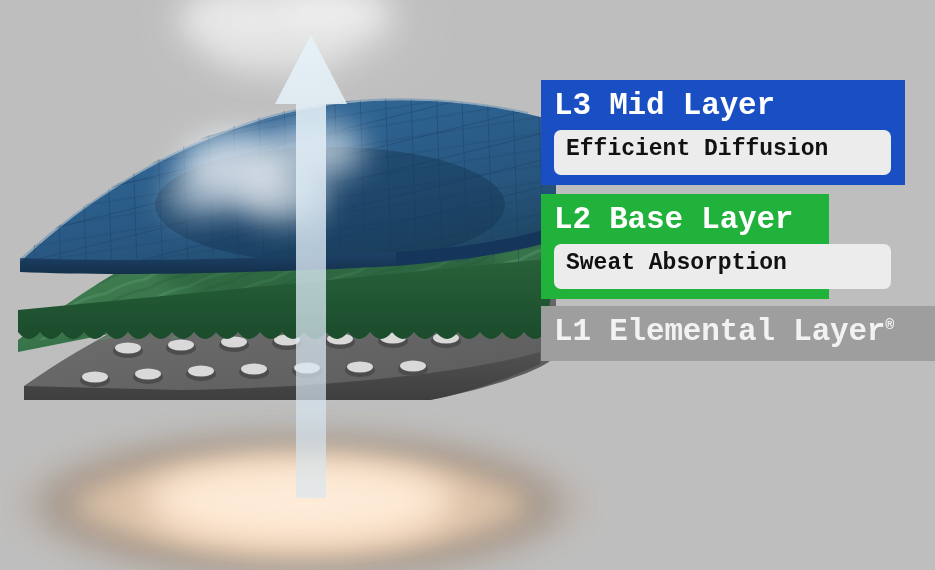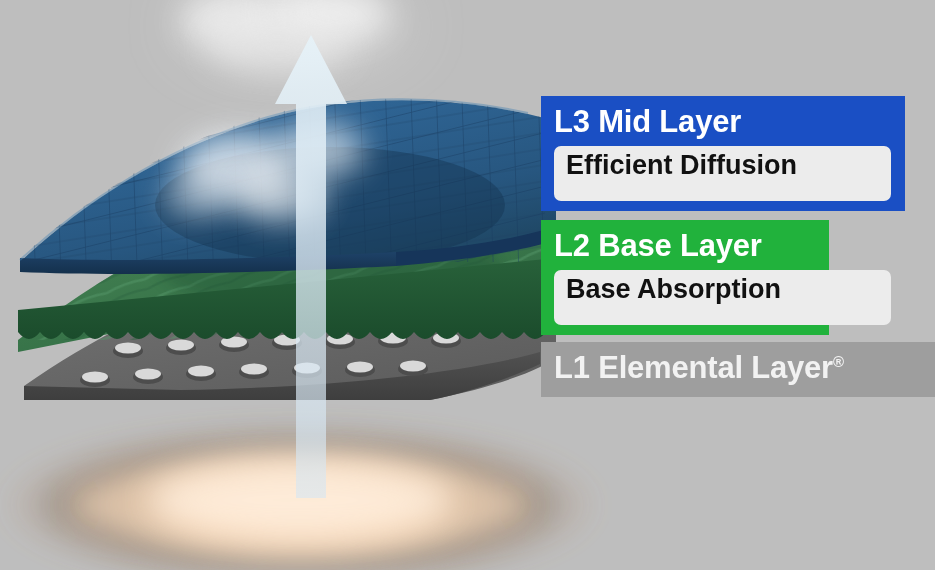--- a/index.html
+++ b/index.html
@@ -8,22 +8,22 @@
     width:935px; height:570px; position:relative; overflow:hidden;
     font-family:"Liberation Sans", sans-serif;
   }
 
   #stage { position:absolute; inset:0; }
 
   .svg-scene { position:absolute; left:0; top:0; width:935px; height:570px; }
 
   
   #callouts {
-    position:absolute; left:541px; top:96px;
-    width:366px; display:flex; flex-direction:column;
+    position:absolute; left:541px; top:80px;
+    width:366px; display:flex; flex-direction:column;font-family:Liberation Mono, monospace;
   }
   .callout { padding:7px 13px 10px 13px; position:relative; }
   .callout.l3 { background:#1A4FC4; width:364px; margin-bottom:9px; }
   .callout.l2 { background:#21B23C; width:288px; margin-bottom:7px; }
   .callout.l1 { background:#9E9E9E; width:424px; }
 
   .callout-title {
     color:#FFFFFF;
     font-size:31px;
     font-weight:bold;
@@ -31,23 +31,23 @@
     letter-spacing:-0.2px;
     white-space:nowrap;
   }
   .callout.l1 .callout-title { color:#F2F2F2; }
   .reg-mark { font-size:15px; vertical-align:super; line-height:0; }
 
   .callout-sub {
     background:#ECECEC;
     border-radius:7px;
     margin-top:5px;
-    padding:5px 12px 22px 12px;
+    padding:5px 12px 12px 12px;
     color:#111111;
-    font-size:27px;
+    font-size:23px;
     font-weight:bold;
     line-height:28px;
     white-space:nowrap;
   }
   .callout.l3 .callout-sub { width:337px; }
   .callout.l2 .callout-sub { width:337px; }
   .callout.l1 .callout-sub { width:337px; }
 </style>
 </head>
 <body>
@@ -332,21 +332,21 @@
 
   <div id="callouts">
 
     <div class="callout l3">
       <div class="callout-title"><span>L3 Mid Layer</span></div>
       <div class="callout-sub">Efficient Diffusion</div>
     </div>
 
     <div class="callout l2">
       <div class="callout-title"><span>L2 Base Layer</span></div>
-      <div class="callout-sub">Base Absorption</div>
+      <div class="callout-sub">Sweat Absorption</div>
     </div>
 
     <div class="callout l1">
       <div class="callout-title"><span>L1 Elemental Layer</span><span class="reg-mark">®</span></div>
     </div>
 
   </div>
 </div>
 
 </body></html>

